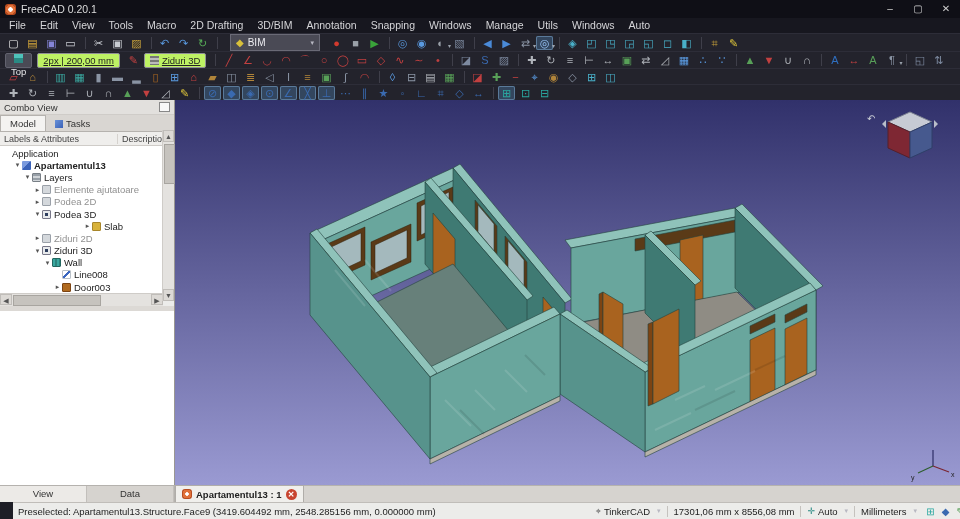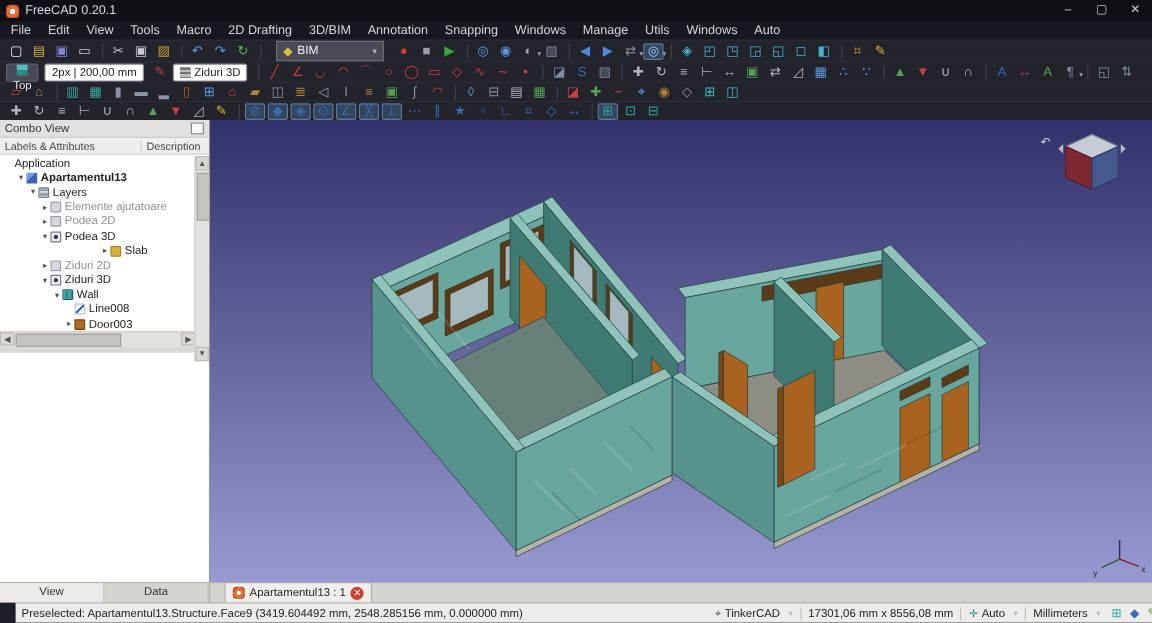--- a/index.html
+++ b/index.html
@@ -27,21 +27,21 @@
   .tb-icon.hl{background:#33465e;box-shadow:0 0 0 1px #5a7a9a inset;}
   .tb-icon .dd{position:absolute;right:-2px;bottom:-3px;font-size:6px;font-style:normal;color:#9aa2ac;}
   .tb-sep{width:1px;height:12px;background:#3f3f4a;margin:0 4px;flex:none;}
   .combo{display:inline-flex;align-items:center;gap:4px;height:15px;padding:0 5px;background:#4a4a55;
     border:1px solid #6a6a76;color:#ececf0;font-size:10px;margin:0 8px;min-width:78px;}
   .combo .combo-icon{color:#d8c03a;font-size:10px;}
   .arrow{font-size:7px;color:#b8b8c2;margin-left:auto;padding-left:4px;}
   .chip{display:inline-flex;align-items:center;gap:3px;height:13px;padding:0 5px;font-size:9.5px;
     border-radius:2px;margin-right:5px;flex:none;}
   .chip.dark{background:#4a4a55;border:1px solid #62626e;color:#e8e8ea;flex-direction:column;}
-  .chip.light{background:#ffffff;border:1px solid #8f8f96;color:#222;}
+  .chip.light{background:#bef264;border:1px solid #8f8f96;color:#222;text-decoration:underline;}
   .chip-icon{width:9px;height:9px;display:inline-block;flex:none;}
   .chip-icon.teal{background:linear-gradient(180deg,#4ec2ba 0 4px,#2a8a84 4px);}
   .chip-icon.layers{background:repeating-linear-gradient(180deg,#777 0 2px,#bbb 2px 4px);}
   
   .combo-view{position:absolute;left:0;top:100px;width:175px;height:385px;background:#ececea;
     border-right:1px solid #9a9792;box-sizing:border-box;display:flex;flex-direction:column;
     font-size:10px;color:#222;}
   .cv-title{height:14px;flex:none;background:#e2e0dd;display:flex;align-items:center;
     padding:0 4px;font-size:9.5px;color:#333;border-bottom:1px solid #cfccc8;}
   .cv-float{margin-left:auto;width:9px;height:8px;border:1px solid #888;background:#f8f8f8;}
@@ -89,21 +89,21 @@
   .w-dark{fill:var(--wall_dark);} .w-door{fill:var(--door);} .w-doorside{fill:var(--door_dark);}
   .w-wf{fill:var(--window_frame);} .w-wg{fill:var(--window_glass);}
   .w-floor{fill:var(--floor);} .w-floordim{fill:var(--floor_dim);} .w-base{fill:var(--base);}
   #gstop1{stop-color:var(--viewport_top);} #gstop2{stop-color:var(--viewport_bottom);}
   
   .bottom-strip{position:absolute;left:0;top:485px;width:960px;height:17px;background:#d6d3cf;
     border-top:1px solid #b5b2ae;display:flex;box-sizing:border-box;}
   .cv-bottom-tabs{width:175px;flex:none;display:flex;border-right:1px solid #b5b2ae;box-sizing:border-box;}
   .cvb-tab{flex:1;text-align:center;font-size:9.5px;line-height:16px;color:#333;border-right:1px solid #c2bfbb;}
   .cvb-tab.active{background:#eceae7;}
-  .doc-tabbar{flex:1;display:flex;align-items:flex-end;padding-left:12px;}
+  .doc-tabbar{flex:1;display:flex;align-items:flex-end;padding-left:0;font-weight:bold;}
   .doc-tab{height:16px;display:flex;align-items:center;gap:4px;padding:0 6px;background:#f0efec;
     border:1px solid #b0ada9;border-bottom:none;font-size:9.5px;color:#222;}
   .doc-ico{width:10px;height:10px;border-radius:3px;flex:none;
     background:radial-gradient(circle at 50% 50%,#fff 0 1.5px,#e07038 2px 4.5px,#b84c20 4.5px);}
   .tab-close{width:11px;height:11px;border-radius:50%;background:#c8442f;color:#fff;font-size:8px;
     line-height:11px;text-align:center;flex:none;}
   .statusbar{position:absolute;left:13px;top:502px;width:960px;height:17px;background:#ececea;
     border-top:1px solid #c0bdb9;display:flex;align-items:center;font-size:9.5px;color:#222;
     padding:0 5px;box-sizing:border-box;}
   .sb-msg{flex:1;white-space:nowrap;overflow:hidden;}
@@ -324,20 +324,29 @@
       <span class="tb-icon" style="color: rgb(42, 168, 160);">⊡</span>
       <span class="tb-icon" style="color: rgb(42, 168, 160);">⊟</span>
     </span>
 </div>
 
 <div class="combo-view">
   <div class="cv-title">
     <span>Combo View</span>
     <span class="cv-float"></span>
   </div>
+  <div class="cv-tabs">
+    <span class="cv-tab active">
+      <span>Model</span>
+    </span>
+    <span class="cv-tab">
+      <span class="cv-tab-icon"></span>
+      <span>Tasks</span>
+    </span>
+  </div>
   <div class="tree-header">
     <span class="th-cell">Labels &amp; Attributes</span>
     <span class="th-cell">Description</span>
   </div>
   <div class="tree">
       <div class="tree-row" style="padding-left: 3px;">
         <span class="exp"></span>
         <span class="tlabel">Application</span>
       </div>
       <div class="tree-row" style="padding-left: 13px;">

